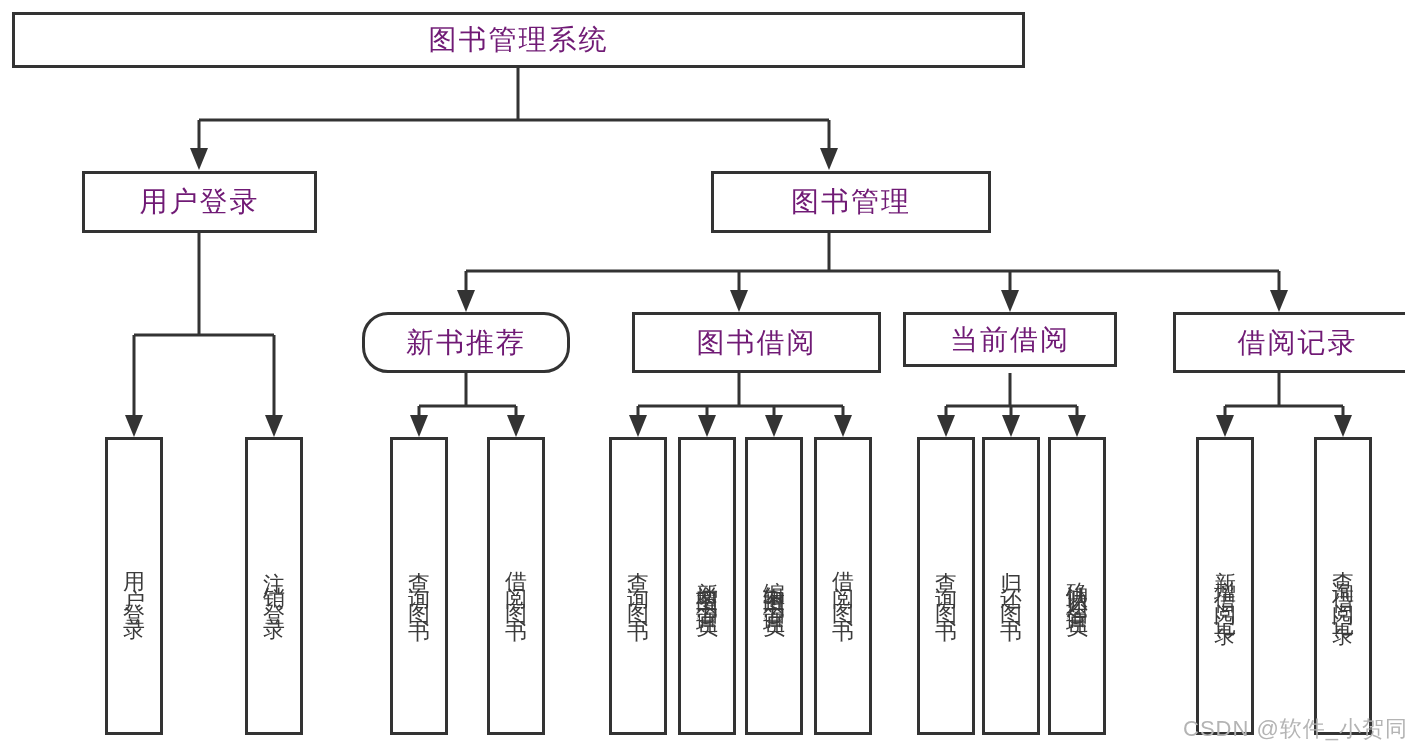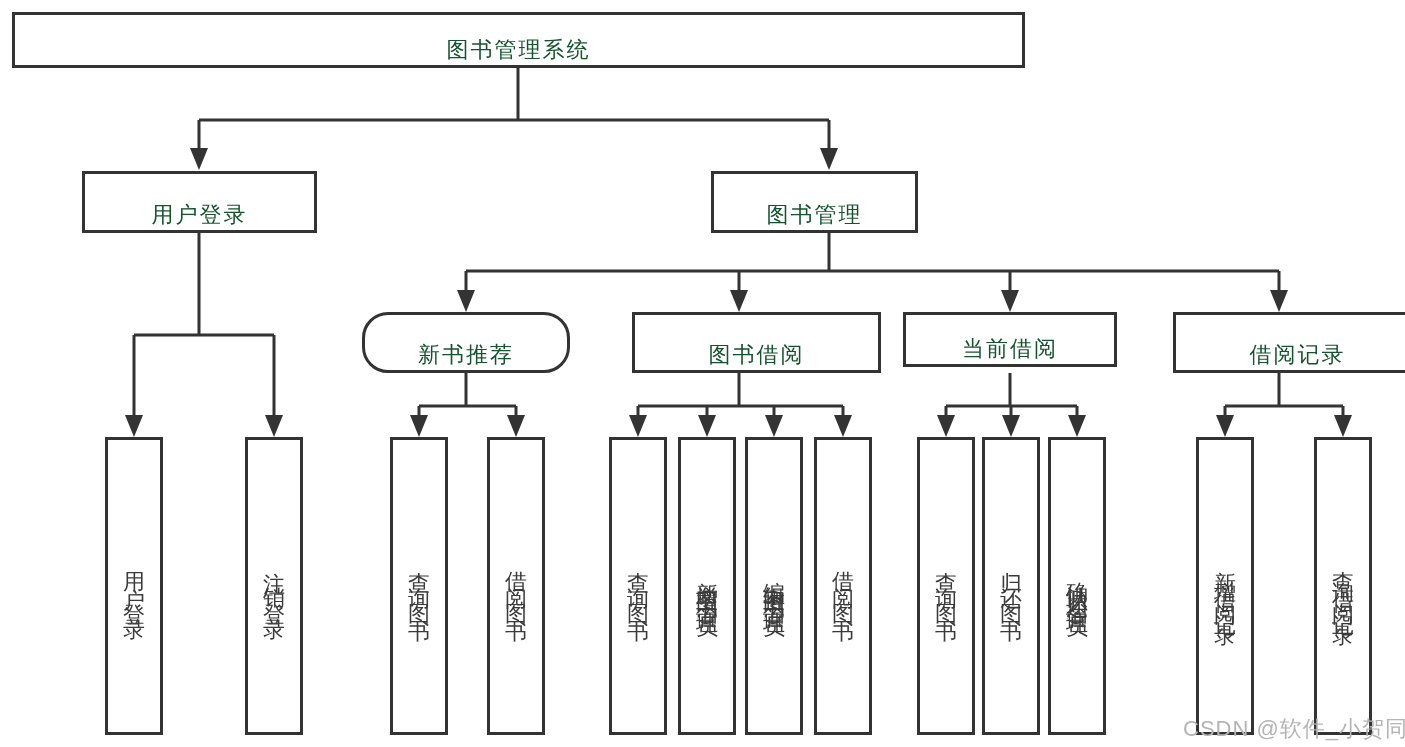--- a/index.html
+++ b/index.html
@@ -8,22 +8,22 @@
     width:1405px;height:747px;
     background:#ffffff;
     font-family:"Liberation Sans","DejaVu Sans",sans-serif;
     overflow:hidden;
   }
   #connectors{position:absolute;left:0;top:0;width:1405px;height:747px;pointer-events:none;}
   .hnode{
     position:absolute;
     border:3px solid #333333;
     background:#ffffff;
-    display:flex;align-items:flex-end;justify-content:center;
-    font-size:22px;color:#14532d;letter-spacing:2px;
+    display:flex;align-items:center;justify-content:center;
+    font-size:28px;color:#701a75;letter-spacing:2px;
     box-sizing:border-box;z-index:2;
   }
   .vnode{
     position:absolute;
     border:3px solid #333333;
     background:#ffffff;
     display:flex;align-items:center;justify-content:center;
     font-size:22px;color:#3a3a3a;
     writing-mode:vertical-rl;text-orientation:mixed;
     box-sizing:border-box;z-index:2;
@@ -83,21 +83,21 @@
     </g>
   </svg>
 
   <div class="hnode" style="left:12px;top:12px;width:1013px;height:56px;">
     <span>图书管理系统</span>
   </div>
 
   <div class="hnode" style="left:82px;top:171px;width:235px;height:62px;">
     <span>用户登录</span>
   </div>
-  <div class="hnode" style="left:711px;top:171px;width:207px;height:62px;">
+  <div class="hnode" style="left:711px;top:171px;width:280px;height:62px;">
     <span>图书管理</span>
   </div>
 
   <div class="hnode" style="left:362px;top:312px;width:208px;height:61px;border-radius:26px;">
     <span>新书推荐</span>
   </div>
   <div class="hnode" style="left:632px;top:312px;width:249px;height:61px;">
     <span>图书借阅</span>
   </div>
   <div class="hnode" style="left:903px;top:312px;width:214px;height:55px;">

